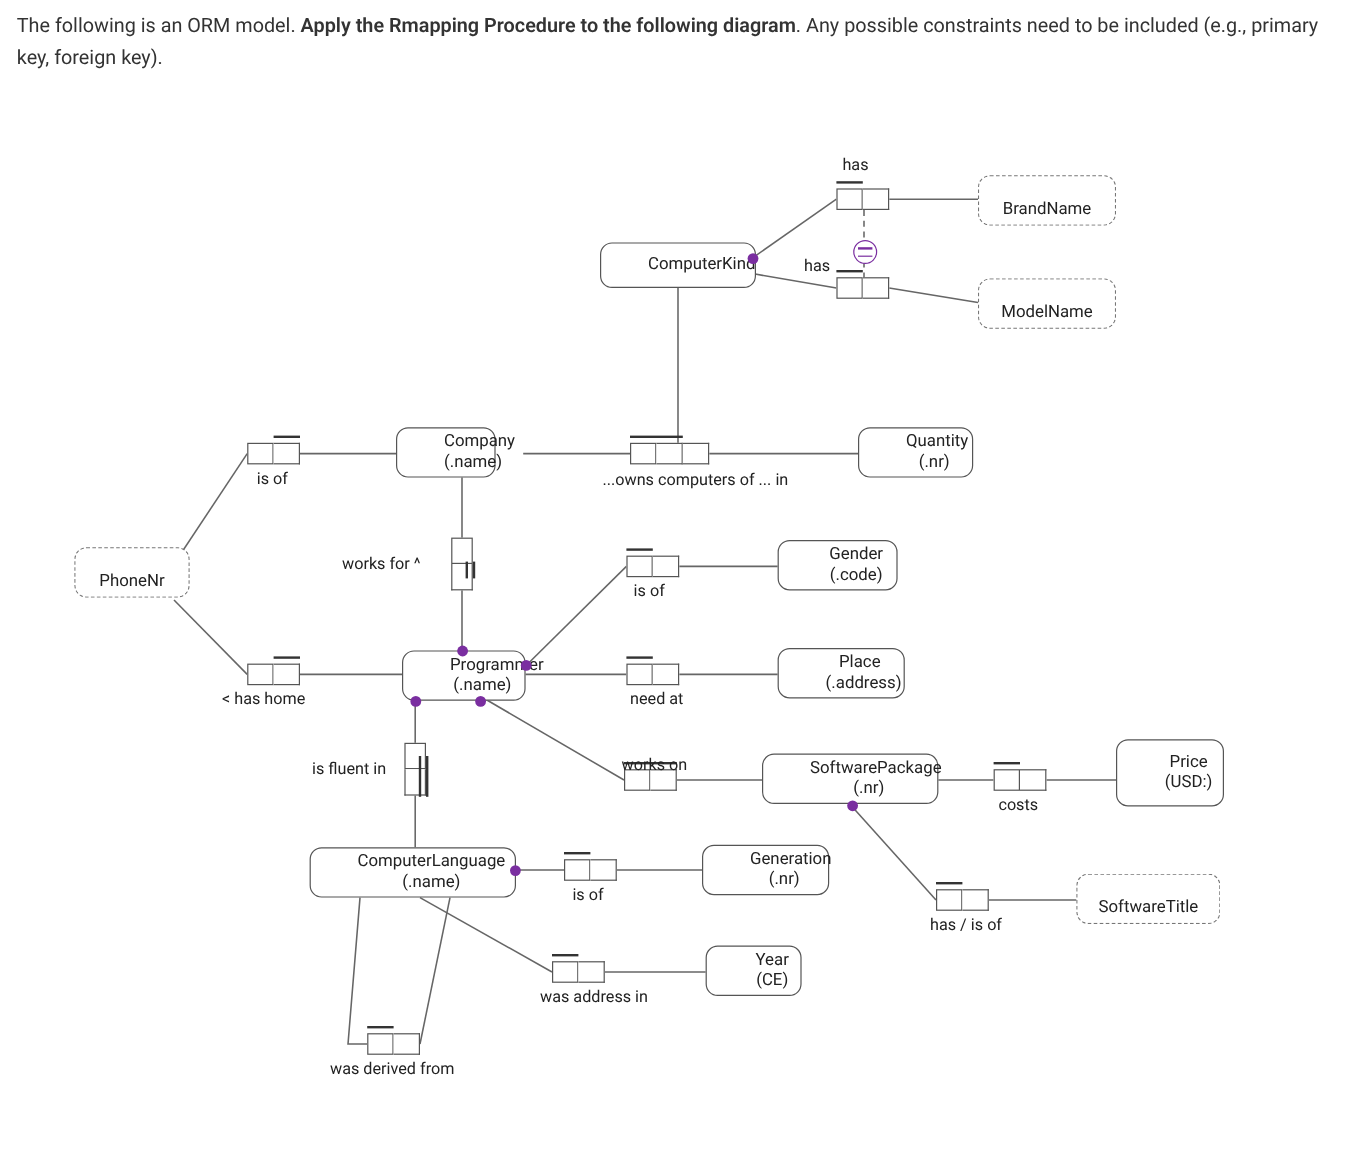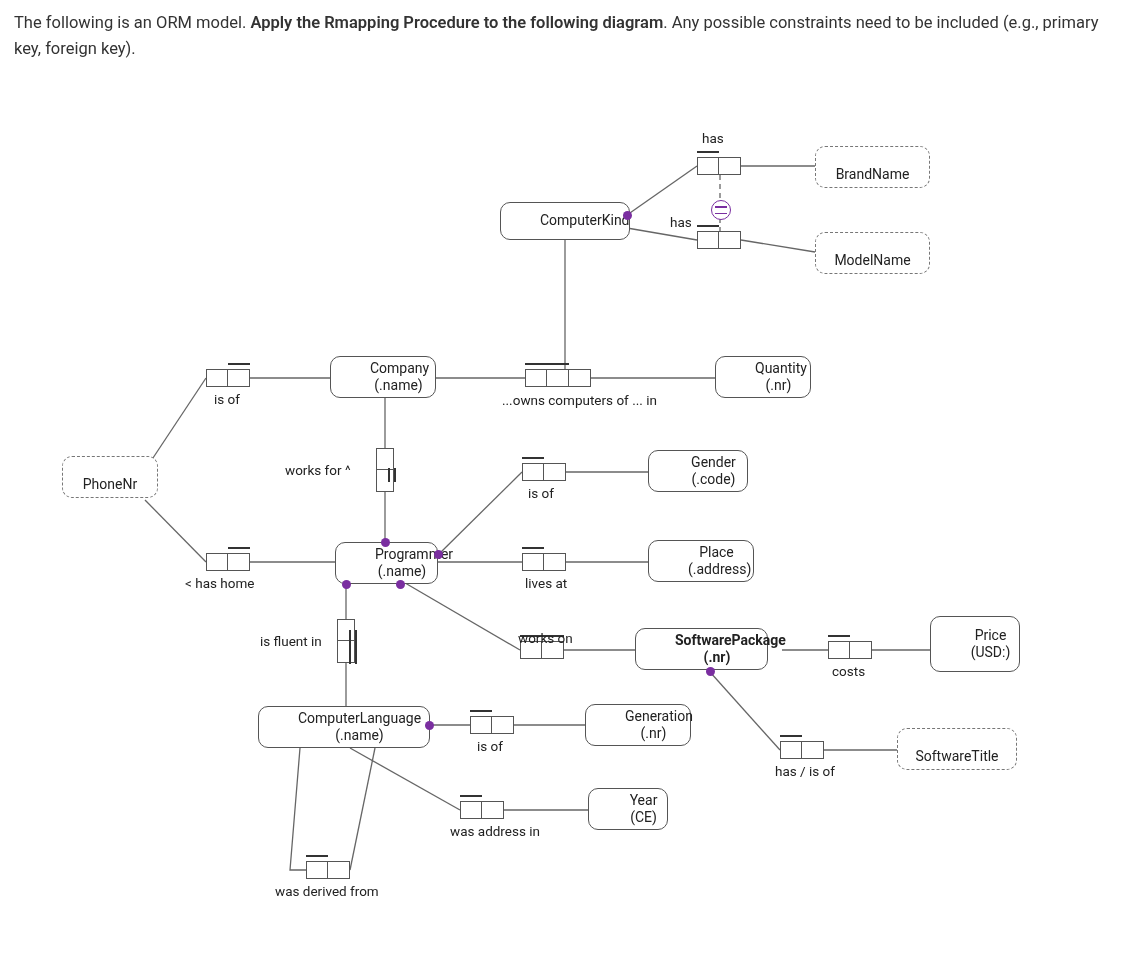--- a/index.html
+++ b/index.html
@@ -209,21 +209,21 @@
 </div>
 <div class="uniq" style="left:697px; top:125px; width:22px;"></div>
 <div class="role-label" style="left:670px; top:114px;">has</div>
 
 <div class="circle-constraint" style="left:711px; top:100px;"></div>
 
 <div class="value-entity" style="left:815px; top:132px; width:115px; height:42px;">
   <span>ModelName</span>
 </div>
 
-<div class="entity" style="left:330px; top:256px; width:106px; height:42px;">
+<div class="entity" style="left:330px; top:256px; width:83px; height:42px;">
   <span>Company</span>
   <span>(.name)</span>
 </div>
 
 <div class="role-pair" style="left:206px; top:269px;">
   <div class="role-box"></div>
   <div class="role-box"></div>
 </div>
 <div class="uniq" style="left:228px; top:263px; width:22px;"></div>
 <div class="role-label" style="left:214px; top:291px;">is of</div>
@@ -276,21 +276,21 @@
   <div class="role-box"></div>
 </div>
 <div class="uniq" style="left:228px; top:447px; width:22px;"></div>
 <div class="role-label" style="left:185px; top:475px;">&lt; has home</div>
 
 <div class="role-pair" style="left:522px; top:453px;">
   <div class="role-box"></div>
   <div class="role-box"></div>
 </div>
 <div class="uniq" style="left:522px; top:447px; width:22px;"></div>
-<div class="role-label" style="left:525px; top:475px;">lives at</div>
+<div class="role-label" style="left:525px; top:475px;">need at</div>
 
 <div class="entity" style="left:648px; top:440px; width:106px; height:42px;">
   <span>Place</span>
   <span>(.address)</span>
 </div>
 
 <div class="role-pair vert" style="left:324px; top:532px;">
   <div class="role-box"></div>
   <div class="role-box"></div>
 </div>
@@ -299,21 +299,21 @@
 <div class="mand-dot" style="left:342px; top:480px;"></div>
 
 <div class="role-pair" style="left:520px; top:541px;">
   <div class="role-box"></div>
   <div class="role-box"></div>
 </div>
 <div class="uniq" style="left:520px; top:535px; width:44px;"></div>
 <div class="role-label" style="left:518px; top:530px;">works on</div>
 <div class="mand-dot" style="left:396px; top:480px;"></div>
 
-<div class="entity" style="left:635px; top:528px; width:133px; height:42px;font-weight:bold;">
+<div class="entity" style="left:635px; top:528px; width:147px; height:42px;">
   <span>SoftwarePackage</span>
   <span>(.nr)</span>
 </div>
 
 <div class="role-pair" style="left:828px; top:541px;">
   <div class="role-box"></div>
   <div class="role-box"></div>
 </div>
 <div class="uniq" style="left:828px; top:535px; width:22px;"></div>
 <div class="role-label" style="left:832px; top:563px;">costs</div>

